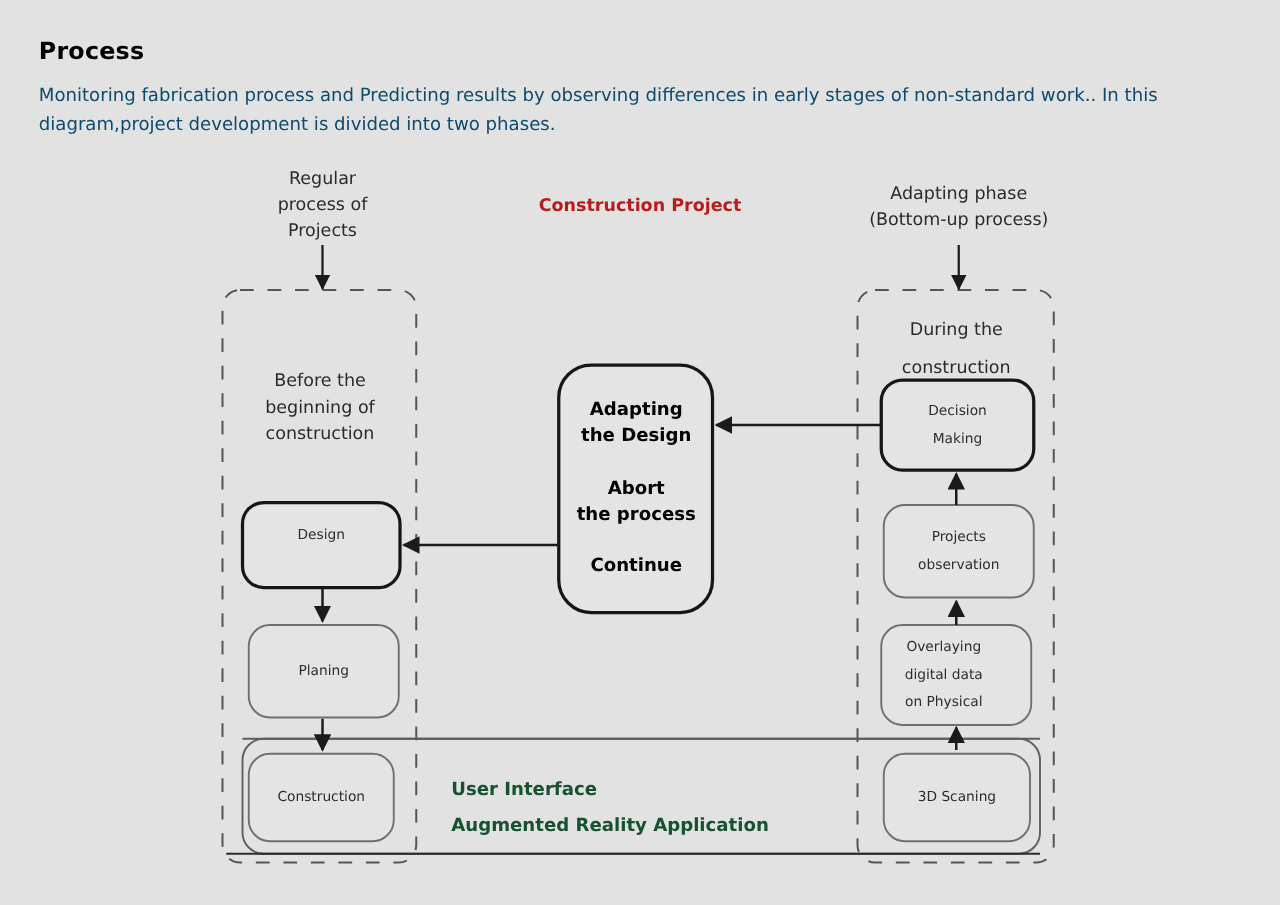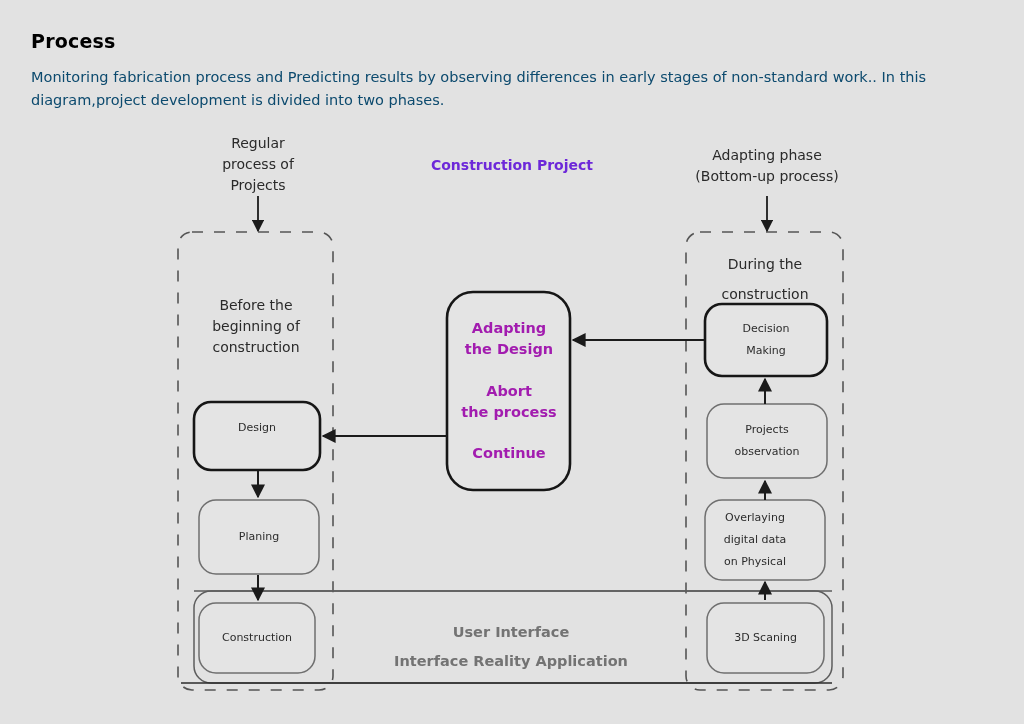--- a/index.html
+++ b/index.html
@@ -21,35 +21,35 @@
     position:absolute;left:31px;top:66px;width:950px;
     font-size:14.5px;line-height:23px;color:#0c4a6e;
   }
 
   
   .lbl{
     position:absolute;text-align:center;
     font-size:14px;line-height:21px;color:#2a2a2a;
     white-space:pre-line;
   }
-  .lbl.bold{font-weight:700;color:#6d28d9;}
+  .lbl.bold{font-weight:700;color:#b91c1c;}
 
   .boxtext{
     position:absolute;display:flex;align-items:center;justify-content:center;
     text-align:center;font-size:11px;line-height:22px;color:#2c2c2c;
     white-space:pre-line;pointer-events:none;
   }
   .center-opt{
     position:absolute;width:124px;text-align:center;
-    font-size:14.5px;line-height:21px;font-weight:600;color:#a21caf;
+    font-size:14.5px;line-height:21px;font-weight:600;color:#000000;
     white-space:pre-line;
   }
   .ui-text{
-    position:absolute;text-align:center;width:300px;
-    font-size:14.5px;font-weight:700;line-height:34px;color:#737373;
+    position:absolute;text-align:left;width:300px;
+    font-size:14.5px;font-weight:700;line-height:34px;color:#14532d;
     white-space:pre-line;
   }
 </style>
 </head>
 <body>
 
 <svg id="canvas" viewBox="0 0 1024 724">
   <defs>
     <marker id="arrow" viewBox="0 0 10 10" refX="9" refY="5" markerWidth="7" markerHeight="7" orient="auto-start-reverse">
       <path d="M 0 0 L 10 5 L 0 10 z" fill="#1b1b1b"></path>
@@ -120,13 +120,13 @@
 on Physical</div>
 <div class="boxtext" style="left:707px;top:603px;width:117px;height:70px;">3D Scaning</div>
 
 <div class="center-opt" style="left:447px;top:318px;">Adapting
 the Design</div>
 <div class="center-opt" style="left:447px;top:381px;">Abort
 the process</div>
 <div class="center-opt" style="left:447px;top:443px;">Continue</div>
 
 <div class="ui-text" style="left:361px;top:615px;">User Interface</div>
-<div class="ui-text" style="left:361px;top:644px;">Interface Reality Application</div>
+<div class="ui-text" style="left:361px;top:644px;">Augmented Reality Application</div>
 
 </body></html>

